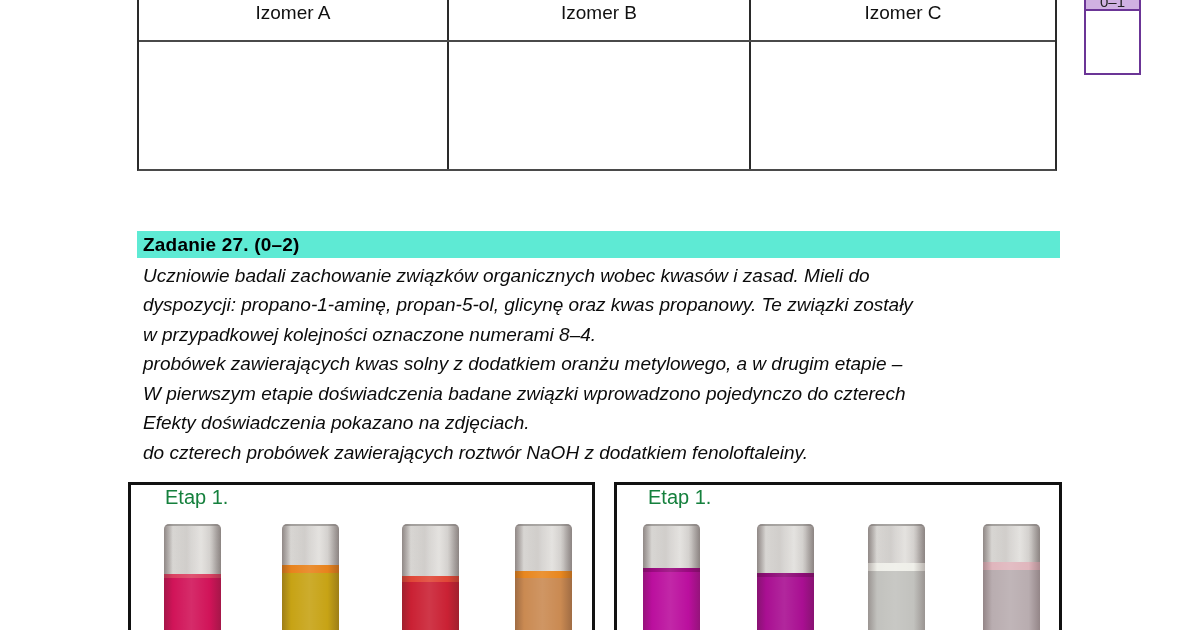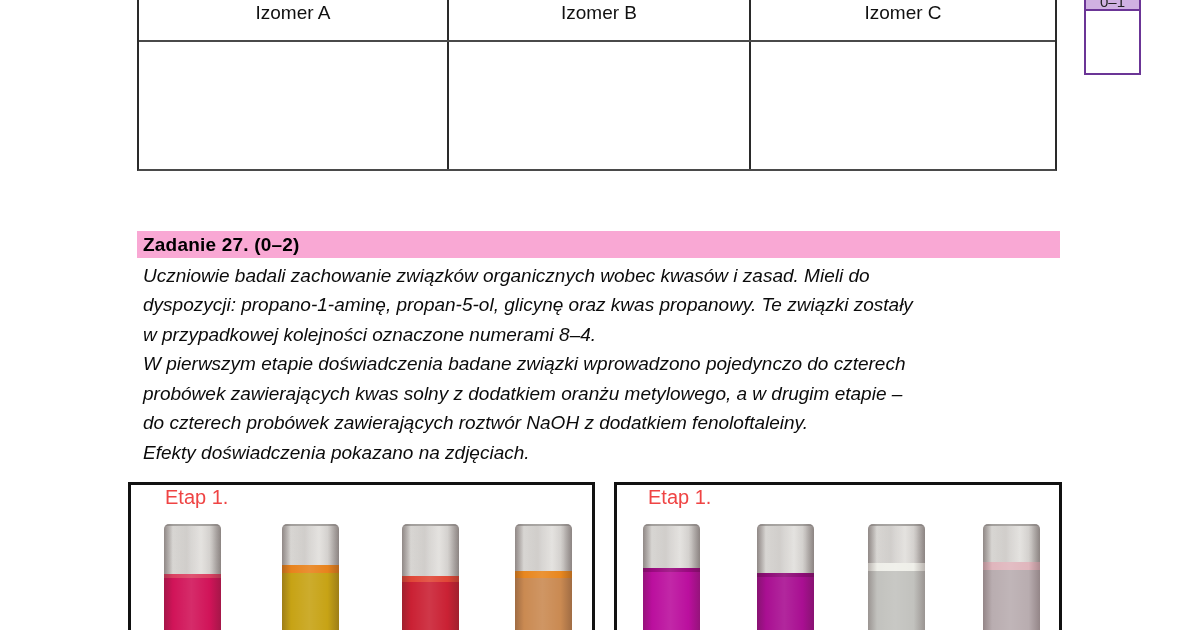--- a/index.html
+++ b/index.html
@@ -34,21 +34,21 @@
 
   
   .body-text{position:absolute;left:143px;top:261px;width:990px;}
   .body-text .line{font-size:19px;line-height:29.45px;color:#0b0b0b;white-space:pre;font-style:italic;}
 
   
   .fig{position:absolute;top:482px;height:175px;border:3px solid #111;
     box-sizing:border-box;background:#fff;}
   .fig-1{left:128px;width:467px;}
   .fig-2{left:614px;width:448px;}
-  .fig-label{position:absolute;font-size:20px;color:#ef4444;text-align:center;}
+  .fig-label{position:absolute;font-size:20px;color:#15803d;text-align:center;}
 
   
   .tube{position:absolute;top:524px;width:57px;height:120px;display:flex;flex-direction:column;
     border-radius:5px 5px 0 0;overflow:hidden;}
   .tube::after{content:"";position:absolute;inset:0;pointer-events:none;
     background:linear-gradient(90deg,rgba(50,30,30,.28),rgba(255,255,255,0) 16%,
       rgba(255,255,255,.10) 48%,rgba(255,255,255,0) 80%,rgba(50,30,30,.28));}
   .glass{flex:0 0 auto;border-top:2px solid #a29f9c;box-sizing:border-box;
     background:linear-gradient(90deg,#b5b2af,#d8d6d3 15%,#cdcac7 40%,#e3e1de 65%,#cfccc9 85%,#afaca9);}
   .meniscus{flex:0 0 auto;}
@@ -72,32 +72,32 @@
     </div>
   </div>
 
   <div class="score-box" style="border-color: rgb(107, 53, 150);">
     <div class="score-head" style="background: rgb(208, 177, 226); border-bottom-color: rgb(107, 53, 150);">
       <div class="score-val">0–1</div>
     </div>
     <div class="score-body"></div>
   </div>
 
-  <div class="task-bar" style="background: #f9a8d4;">
+  <div class="task-bar" style="background: #5eead4;">
     <b>Zadanie 27. (0–2)</b>
   </div>
 
   <div class="body-text">
     <div class="line">Uczniowie badali zachowanie związków organicznych wobec kwasów i zasad. Mieli do</div>
     <div class="line">dyspozycji: propano-1-aminę, propan-5-ol, glicynę oraz kwas propanowy. Te związki zostały</div>
     <div class="line">w przypadkowej kolejności oznaczone numerami 8–4.</div>
+    <div class="line">probówek zawierających kwas solny z dodatkiem oranżu metylowego, a w drugim etapie –</div>
     <div class="line">W pierwszym etapie doświadczenia badane związki wprowadzono pojedynczo do czterech</div>
-    <div class="line">probówek zawierających kwas solny z dodatkiem oranżu metylowego, a w drugim etapie –</div>
+    <div class="line">Efekty doświadczenia pokazano na zdjęciach.</div>
     <div class="line">do czterech probówek zawierających roztwór NaOH z dodatkiem fenoloftaleiny.</div>
-    <div class="line">Efekty doświadczenia pokazano na zdjęciach.</div>
   </div>
 
   <div class="fig fig-1"></div>
   <div class="fig fig-2"></div>
   <div class="fig-label" style="left:165px;top:486px;">Etap 1.</div>
   <div class="fig-label" style="left:648px;top:486px;">Etap 1.</div>
 
   <div class="tube" style="left:164px;">
     <div class="glass" style="height: 50px;"></div>
     <div class="meniscus" style="height: 4px; background: rgb(219, 65, 99);"></div>

